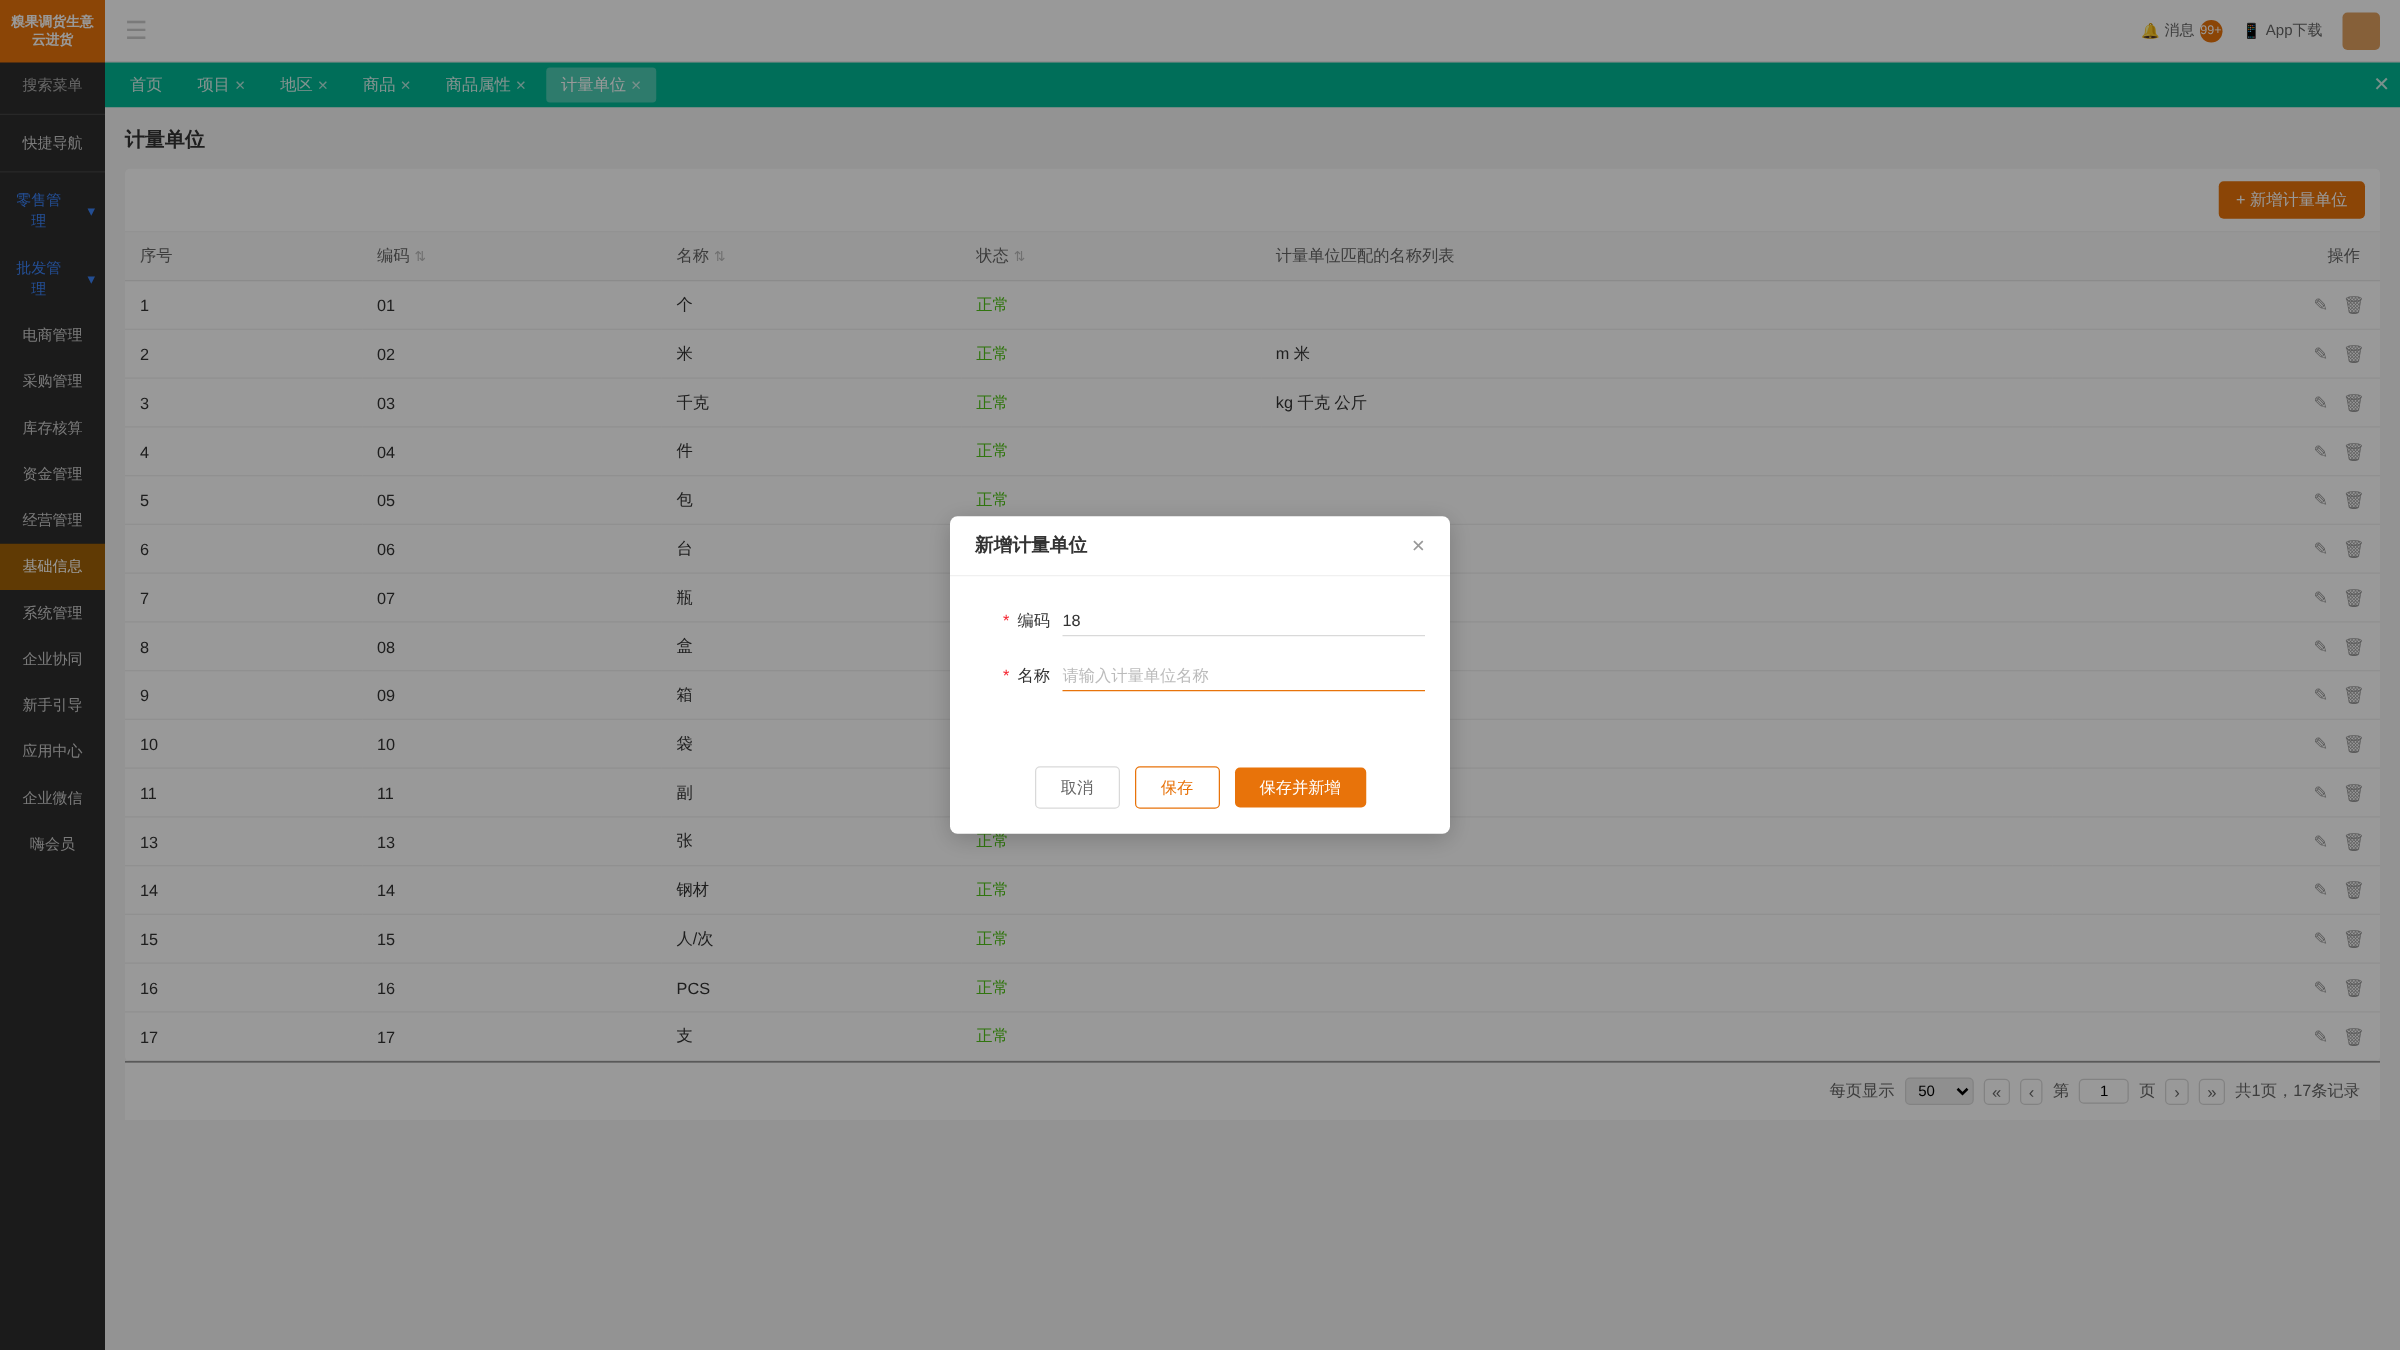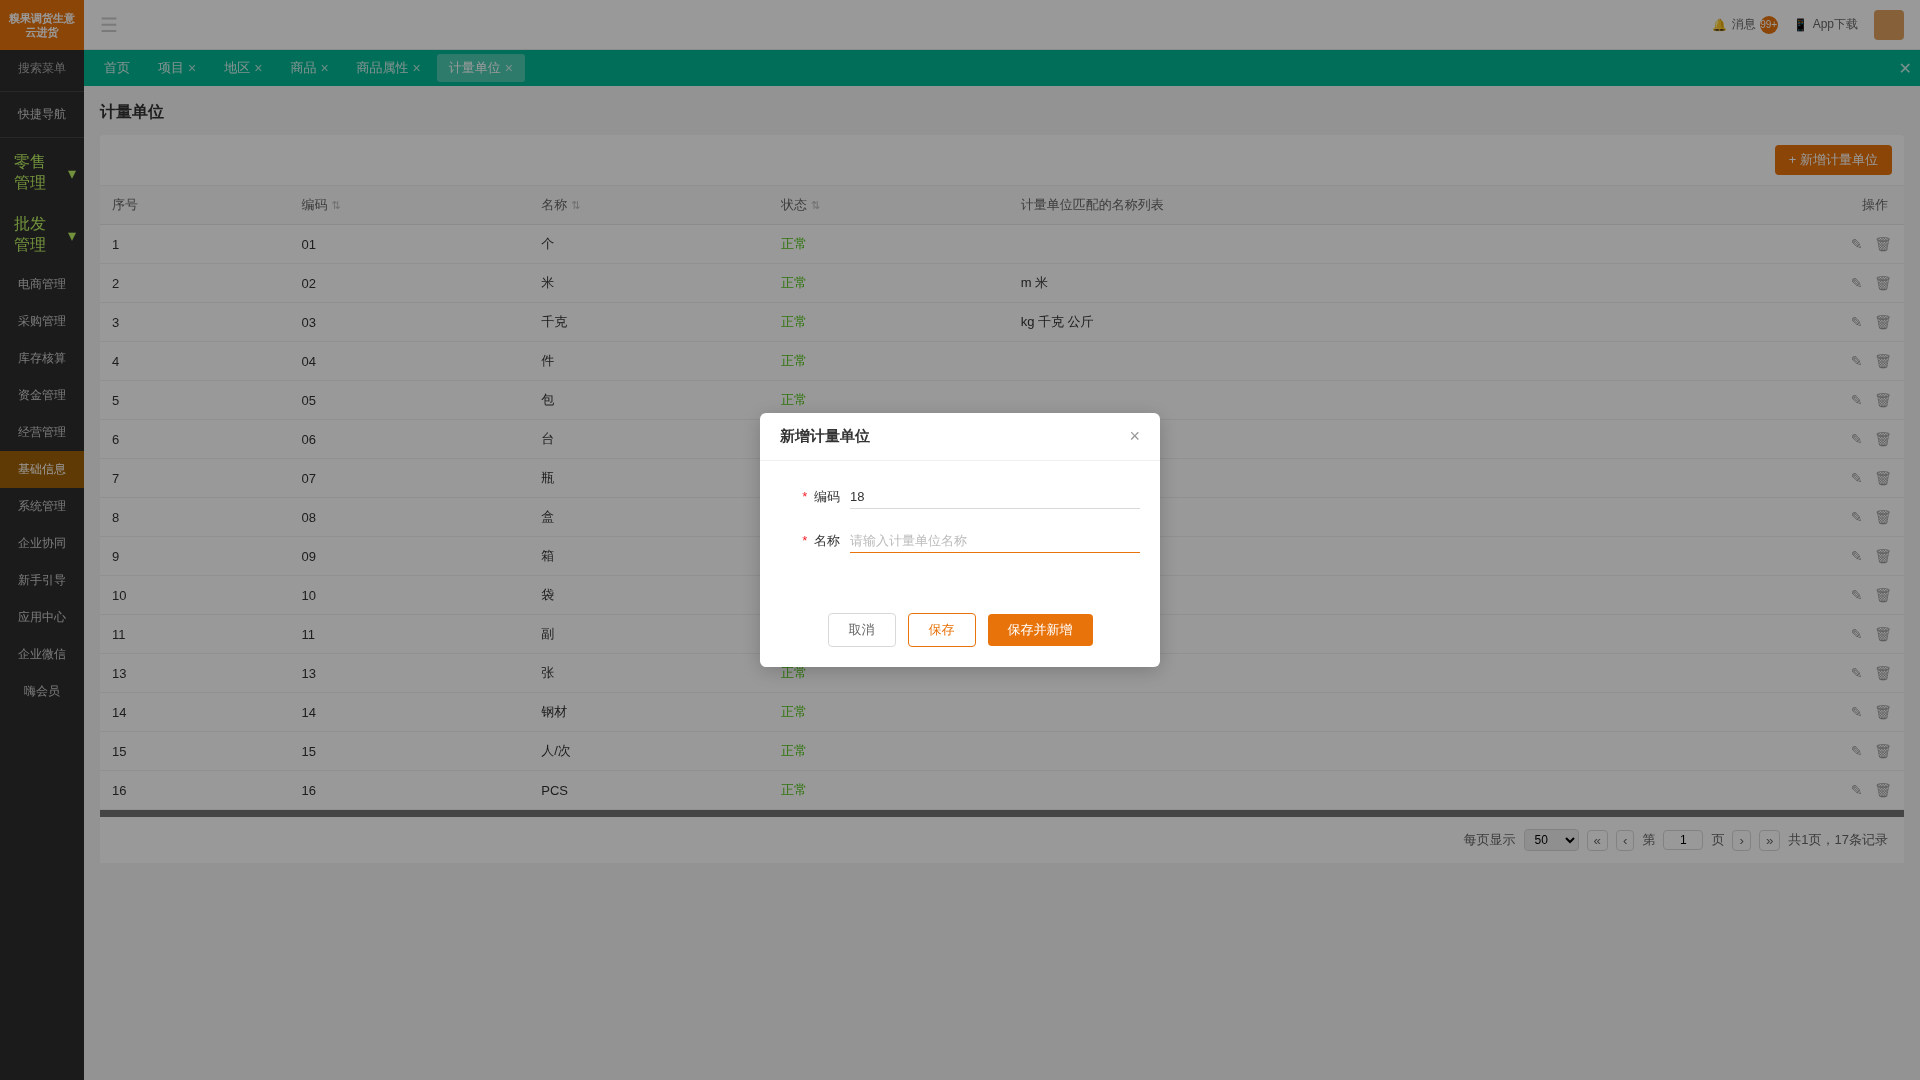--- a/index.html
+++ b/index.html
@@ -5,21 +5,21 @@
     * { box-sizing: border-box; margin: 0; padding: 0; }
     body { font-family: 'Microsoft YaHei', Arial, sans-serif; font-size: 13px; background: #f0f0f0; display: flex; height: 1080px; width: 1920px; overflow: hidden; }
 
     
     .sidebar { width: 84px; background: #2d2d2d; color: #ccc; display: flex; flex-direction: column; height: 100%; flex-shrink: 0; }
     .sidebar-logo { background: #e8730a; height: 50px; display: flex; align-items: center; justify-content: center; color: white; font-size: 14px; font-weight: bold; padding: 0 8px; }
     .sidebar-logo-text { font-size: 11px; line-height: 1.3; text-align: center; }
     .sidebar-search { padding: 10px 8px; font-size: 12px; color: #aaa; text-align: center; cursor: pointer; }
     .sidebar-nav-item { padding: 10px 8px; font-size: 12px; color: #ccc; text-align: center; cursor: pointer; white-space: nowrap; overflow: hidden; }
     .sidebar-nav-item.active { background: #a16207; color: white; }
-    .sidebar-nav-group { padding: 10px 8px; font-size: 16px; color: #bef264; text-align: center; cursor: pointer; display: flex; align-items: center; justify-content: space-between; gap: 16px; }
+    .sidebar-nav-group { padding: 10px 8px; font-size: 12px; color: #3b82f6; text-align: center; cursor: pointer; display: flex; align-items: center; justify-content: space-between; gap: 16px; }
     .sidebar-divider { border-top: 1px solid #444; margin: 4px 0; }
 
     
     .main-area { flex: 1; display: flex; flex-direction: column; height: 100%; overflow: hidden; }
 
     
     .header { height: 50px; background: #fff; display: flex; align-items: center; justify-content: space-between; padding: 0 16px; border-bottom: 1px solid #e8e8e8; flex-shrink: 0; }
     .header-left { display: flex; align-items: center; gap: 12px; }
     .header-right { display: flex; align-items: center; gap: 16px; }
     .header-badge { background: #e8730a; color: white; border-radius: 50%; width: 18px; height: 18px; display: flex; align-items: center; justify-content: center; font-size: 10px; }
@@ -45,21 +45,21 @@
 
     table { width: 100%; border-collapse: collapse; }
     thead tr { background: #fafafa; border-bottom: 1px solid #e8e8e8; }
     th { padding: 10px 12px; text-align: left; font-size: 13px; color: #666; font-weight: normal; border-bottom: 1px solid #e8e8e8; white-space: nowrap; }
     td { padding: 9px 12px; font-size: 13px; color: #333; border-bottom: 1px solid #f0f0f0; }
     .sort-icon { color: #bbb; margin-left: 4px; font-size: 11px; }
     .status-normal { color: #52c41a; }
     .action-btn { background: none; border: none; cursor: pointer; color: #999; padding: 2px 4px; font-size: 14px; }
 
     
-    .pagination { display: flex; align-items: center; justify-content: flex-end; padding: 12px 16px; background: white; border-top: 7px solid #737373; font-size: 13px; color: #666; gap: 8px; }
+    .pagination { display: flex; align-items: center; justify-content: flex-end; padding: 12px 16px; background: white; border-top: 1px solid #737373; font-size: 13px; color: #666; gap: 8px; }
     .page-size-select { border: 1px solid #d9d9d9; border-radius: 4px; padding: 2px 6px; font-size: 12px; }
     .page-nav-btn { background: none; border: 1px solid #d9d9d9; border-radius: 4px; padding: 2px 6px; cursor: pointer; color: #666; }
     .page-input { border: 1px solid #d9d9d9; border-radius: 4px; width: 40px; text-align: center; padding: 2px 4px; font-size: 12px; }
 
     
     .modal-overlay { position: fixed; top: 0; left: 0; width: 100%; height: 100%; background: rgba(0,0,0,0.4); display: flex; align-items: center; justify-content: center; z-index: 1000; }
     .modal { background: white; border-radius: 6px; width: 400px; box-shadow: 0 4px 20px rgba(0,0,0,0.2); overflow: hidden; }
     .modal-header { display: flex; align-items: flex-start; justify-content: space-between; padding: 14px 20px; border-bottom: 1px solid #f0f0f0; }
     .modal-title { font-size: 15px; font-weight: bold; color: #333; }
     .modal-close { background: none; border: none; cursor: pointer; font-size: 18px; color: #999; line-height: 1; }
@@ -364,20 +364,31 @@
       <td>16</td>
       <td>16</td>
       <td>PCS</td>
       <td class="status-normal">正常</td>
       <td></td>
       <td style="text-align:right;padding-right:8px;">
         <button class="action-btn">✎</button>
         <button class="action-btn">🗑</button>
       </td>
     </tr>
+            <tr>
+      <td>17</td>
+      <td>17</td>
+      <td>支</td>
+      <td class="status-normal">正常</td>
+      <td></td>
+      <td style="text-align:right;padding-right:8px;">
+        <button class="action-btn">✎</button>
+        <button class="action-btn">🗑</button>
+      </td>
+    </tr>
           </tbody>
       </table>
     </div>
 
     <div class="pagination">
       <span>每页显示</span>
       <select class="page-size-select">
         <option>50</option>
         <option>100</option>
       </select>

